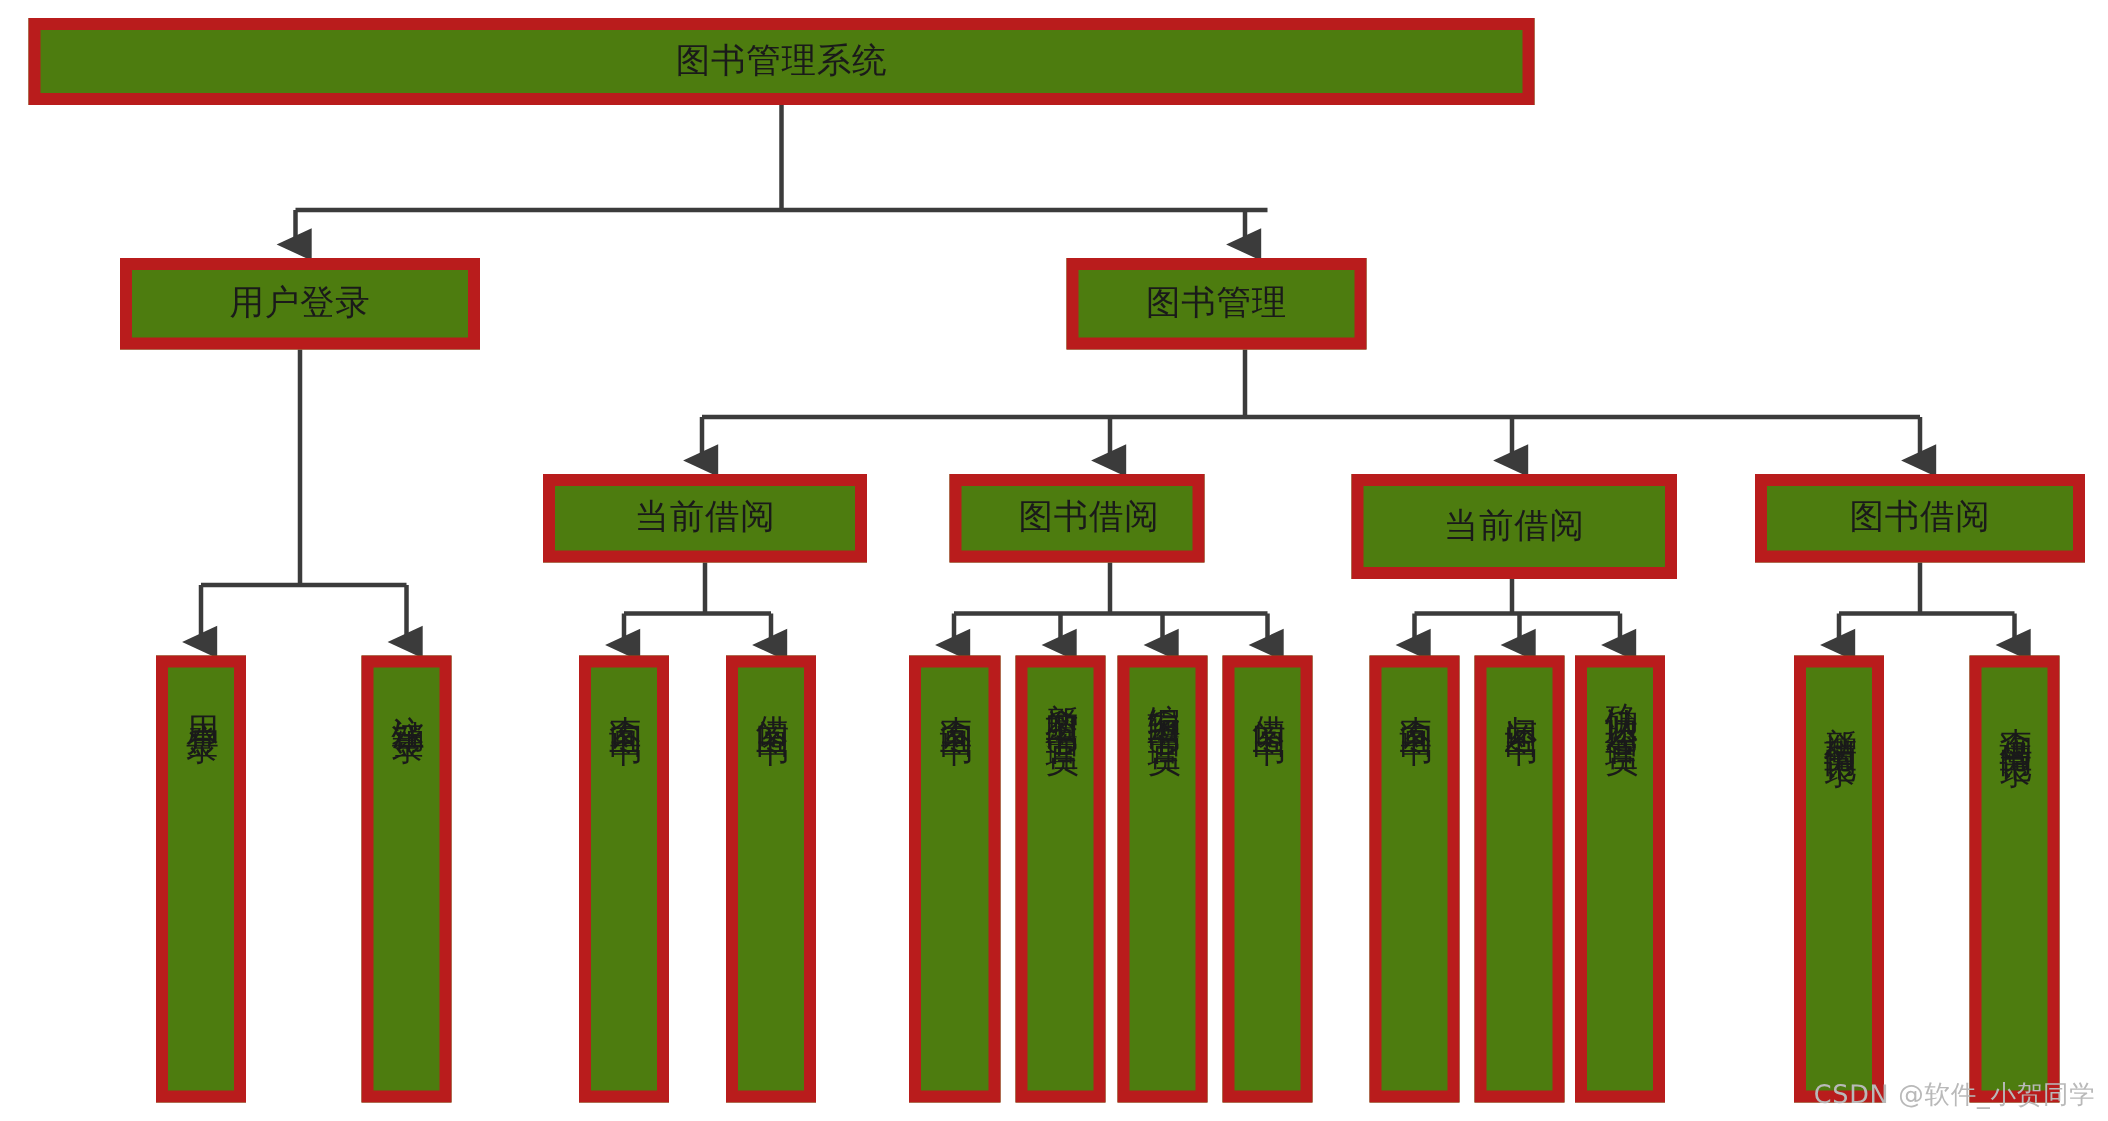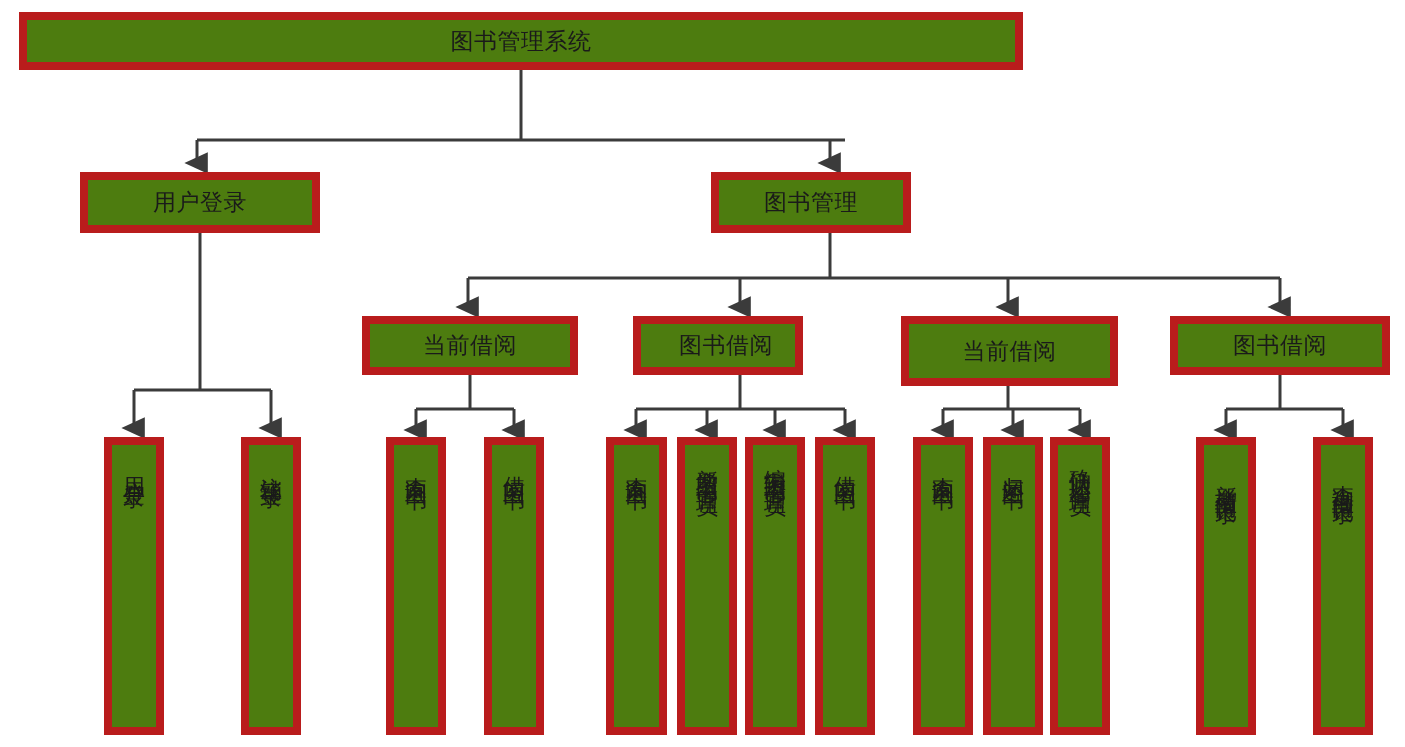--- a/index.html
+++ b/index.html
@@ -177,14 +177,15 @@
   <div class="node vert" style="left:1050px;top:437px;width:60px;height:298px;padding-top:6px;">
     <span class="label">确认归还（管理员）</span>
   </div>
   <div class="node vert" style="left:1196px;top:437px;width:60px;height:298px;padding-top:22px;">
     <span class="label">新增借阅记录</span>
   </div>
   <div class="node vert" style="left:1313px;top:437px;width:60px;height:298px;padding-top:22px;">
     <span class="label">查询借阅记录</span>
   </div>
 
+  <div id="watermark">CSDN @软件_小贺同学</div>
 
 </div>
 
 </body></html>

